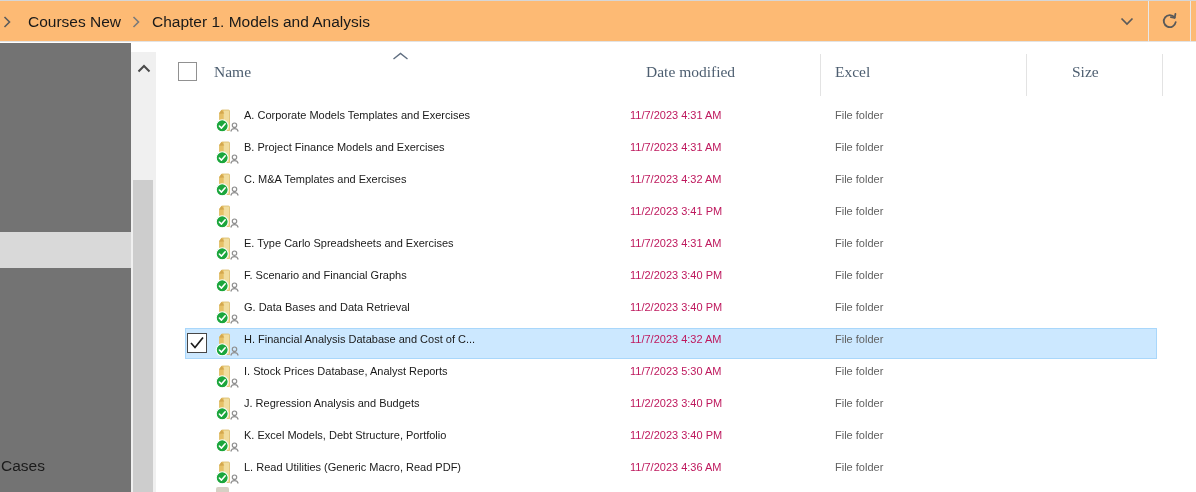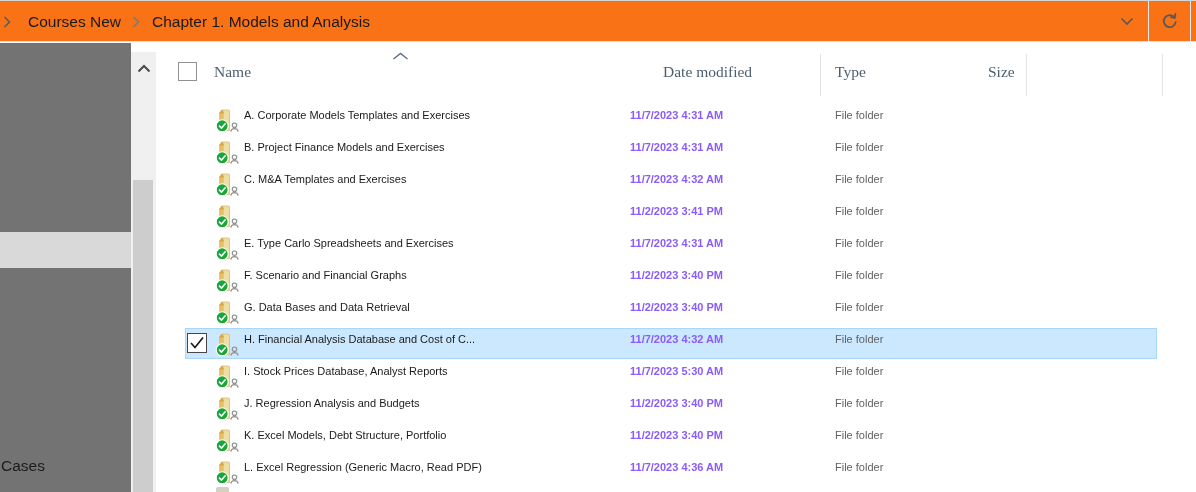--- a/index.html
+++ b/index.html
@@ -1,20 +1,20 @@
 <!DOCTYPE html>
 <html><head>
 <meta charset="utf-8">
 <style>
   html,body{margin:0;padding:0;background:#fff;}
   .app{position:relative;width:1196px;height:492px;background:#fff;overflow:hidden;
        font-family:"Liberation Sans","DejaVu Sans",sans-serif;color:#1b1b1b;}
 
   
-  .address-bar{position:absolute;left:0;top:0;width:1196px;height:42px;background:#f97316;
+  .address-bar{position:absolute;left:0;top:0;width:1196px;height:42px;background:#fdba74;
                border-top:1px solid #d6d6d6;border-bottom:1px solid #e3e3e3;box-sizing:border-box;}
   .crumb-chev{position:absolute;top:14px;width:8px;height:14px;}
   .crumb{position:absolute;top:0;height:41px;line-height:41px;font-size:15.5px;color:#191919;
          background:none;border:none;padding:0;cursor:default;font-family:inherit;}
   .addr-buttons{position:absolute;right:5px;top:0;height:41px;display:flex;}
   .addr-btn{width:43px;height:41px;background:none;border:none;display:flex;align-items:center;
             justify-content:center;padding:0;}
   .addr-btn.bordered{border-left:1px solid #e8e8e8;border-right:1px solid #e8e8e8;}
 
   
@@ -40,21 +40,21 @@
   .row{position:relative;height:32px;}
   .row.selected::before{content:"";position:absolute;left:29px;top:0;width:972px;height:31px;
       background:#cce8ff;border:1px solid #a9d7fb;box-sizing:border-box;}
   .row>*{position:absolute;}
   .row-checkbox{display:none;left:31px;top:5px;width:20px;height:20px;background:#fff;
                 border:1px solid #474747;box-sizing:border-box;}
   .row.selected .row-checkbox{display:block;}
   .file-icon{left:58px;top:4px;width:28px;height:24px;}
   .cell{top:5px;font-size:11px;white-space:nowrap;}
   .cell.name{left:88px;color:#1a1a1a;}
-  .cell.date{left:474px;color:#8b5cf6;font-weight:bold;}
+  .cell.date{left:474px;color:#be185d;}
   .cell.type{left:679px;color:#616161;}
   .cell.size{left:884px;color:#616161;}
   .partial-next{position:absolute;left:216px;top:487px;width:13px;height:5px;background:#d6d0c4;
                 border-radius:2px 2px 0 0;}
 </style>
 </head>
 <body>
 
 <div class="app">
 
@@ -96,25 +96,25 @@
     </div>
     <div class="thumb"></div>
   </div>
 
   <div class="hdr-checkbox"></div>
   <div class="hdr-label" style="left:214px;">Name</div>
   <svg class="sort-chev" width="17" height="9" viewBox="0 0 17 9">
     <polyline points="1.5,7 8.5,1.5 15.5,7" fill="none" stroke="#5f6e80" stroke-width="1.4"></polyline>
   </svg>
   <div class="hdr-sep" style="left:820px;"></div>
-  <div class="hdr-label" style="left:663px;">Date modified</div>
+  <div class="hdr-label" style="left:646px;">Date modified</div>
   <div class="hdr-sep" style="left:1026px;"></div>
-  <div class="hdr-label" style="left:835px;">Type</div>
+  <div class="hdr-label" style="left:835px;">Excel</div>
   <div class="hdr-sep" style="left:1162px;"></div>
-  <div class="hdr-label" style="left:988px;">Size</div>
+  <div class="hdr-label" style="left:1072px;">Size</div>
 
   <div class="rows" id="rows">
       <div class="row">
 
     <svg class="file-icon" viewBox="0 0 28 24">
       <path d="M5.5 22.5 V5 l2.2-3 h6.8 a1 1 0 0 1 1 1 v19.5 z" fill="#f1dd9f" stroke="#dbbb6b" stroke-width="0.8"></path>
       <path d="M5.5 22.5 V5 l2.2-3 h2 v20.5 z" fill="#e6c066"></path>
       <path d="M5.5 5 l2.2-3 2.6 3.4 -4.8 0.4 z" fill="#d3a74e"></path>
       <g>
         <circle cx="20.5" cy="17.2" r="2.2" fill="none" stroke="#8f8f8f" stroke-width="1.2"></circle>
@@ -341,21 +341,21 @@
       <path d="M5.5 5 l2.2-3 2.6 3.4 -4.8 0.4 z" fill="#d3a74e"></path>
       <g>
         <circle cx="20.5" cy="17.2" r="2.2" fill="none" stroke="#8f8f8f" stroke-width="1.2"></circle>
         <path d="M16.8 23.5 a3.8 3.8 0 0 1 7.4 0" fill="none" stroke="#8f8f8f" stroke-width="1.2"></path>
       </g>
       <g>
         <circle cx="8.2" cy="17.8" r="6" fill="#1ba63c" stroke="#ffffff" stroke-width="1.1"></circle>
         <polyline points="5.4,18 7.5,20.1 11.2,15.8" fill="none" stroke="#ffffff" stroke-width="1.6" stroke-linecap="round" stroke-linejoin="round"></polyline>
       </g>
     </svg>
-    <span class="cell name">L. Excel Regression (Generic Macro, Read PDF)</span>
+    <span class="cell name">L. Read Utilities (Generic Macro, Read PDF)</span>
     <span class="cell date">11/7/2023 4:36 AM</span>
     <span class="cell type">File folder</span>
     <span class="cell size"></span>
   </div>
     </div>
 
   <div class="partial-next"></div>
 </div>
 
 </body></html>

